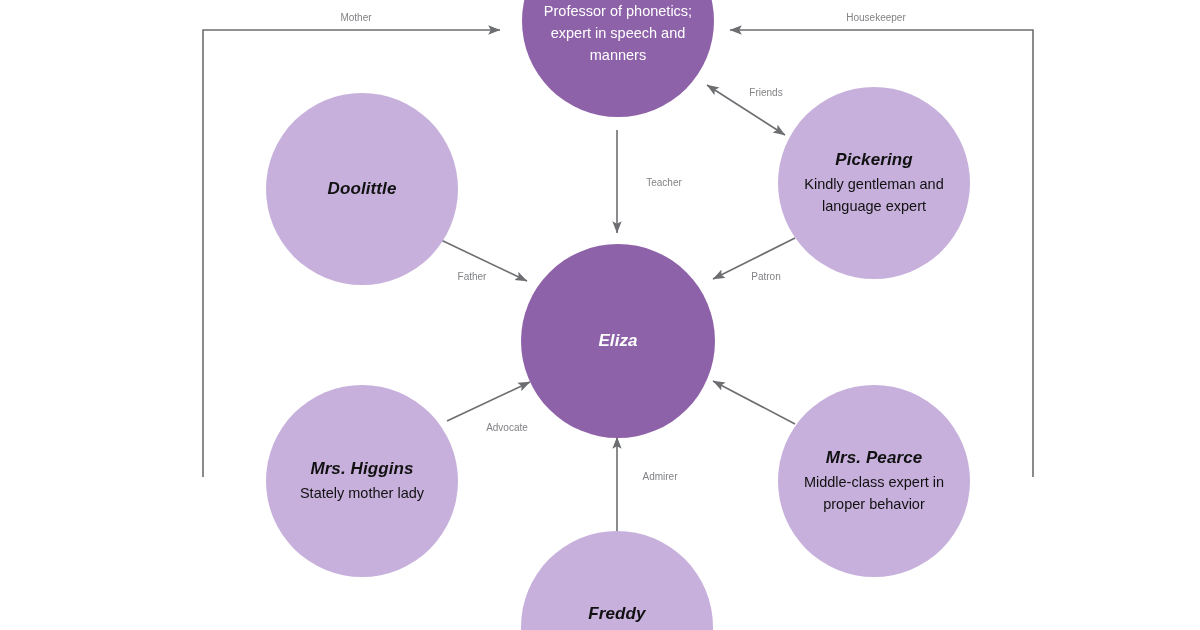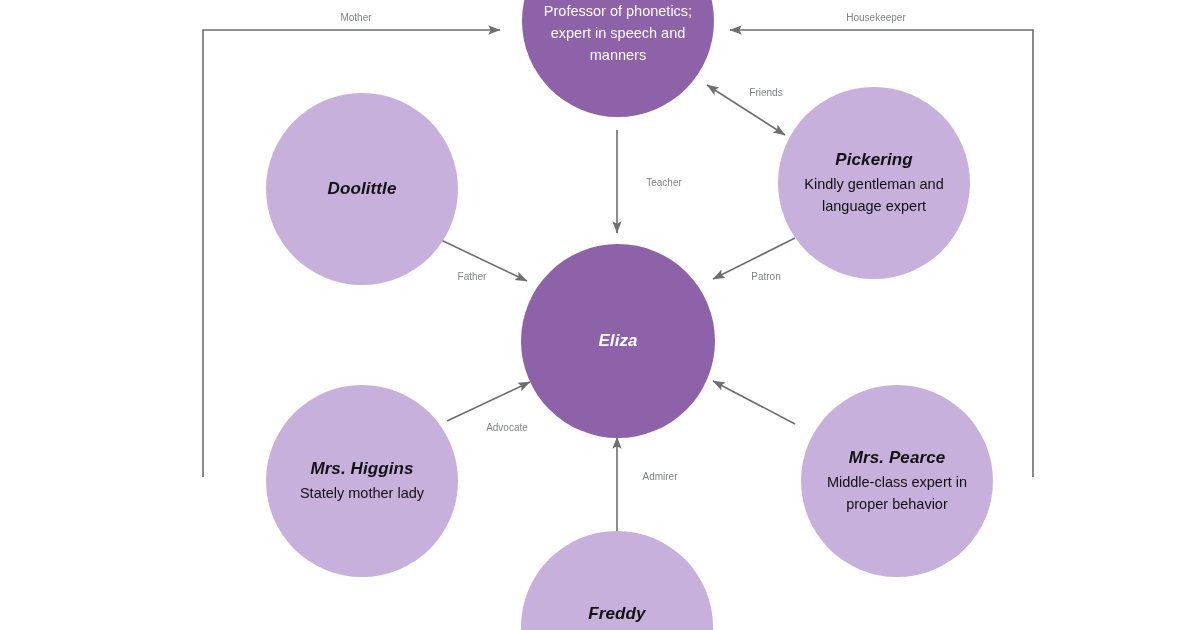--- a/index.html
+++ b/index.html
@@ -124,21 +124,21 @@
   <div class="node secondary" style="left:778px; top:87px; width:192px; height:192px;">
     <div class="node-name">Pickering</div>
     <div class="node-desc">Kindly gentleman and language expert</div>
   </div>
 
   <div class="node secondary" style="left:266px; top:385px; width:192px; height:192px;">
     <div class="node-name">Mrs. Higgins</div>
     <div class="node-desc">Stately mother lady</div>
   </div>
 
-  <div class="node secondary" style="left:801px; top:385px; width:192px; height:192px;">
+  <div class="node secondary" style="left:778px; top:385px; width:192px; height:192px;">
     <div class="node-name">Mrs. Pearce</div>
     <div class="node-desc">Middle-class expert in proper behavior</div>
   </div>
 
   <div class="node secondary" style="left:521px; top:531px; width:192px; height:192px; justify-content:flex-start; padding-top:72px;">
     <div class="node-name">Freddy</div>
     <div class="node-desc"></div>
   </div>
 
   <div class="edge-label" style="left:300px; top:9px; width:112px;">Mother</div>

